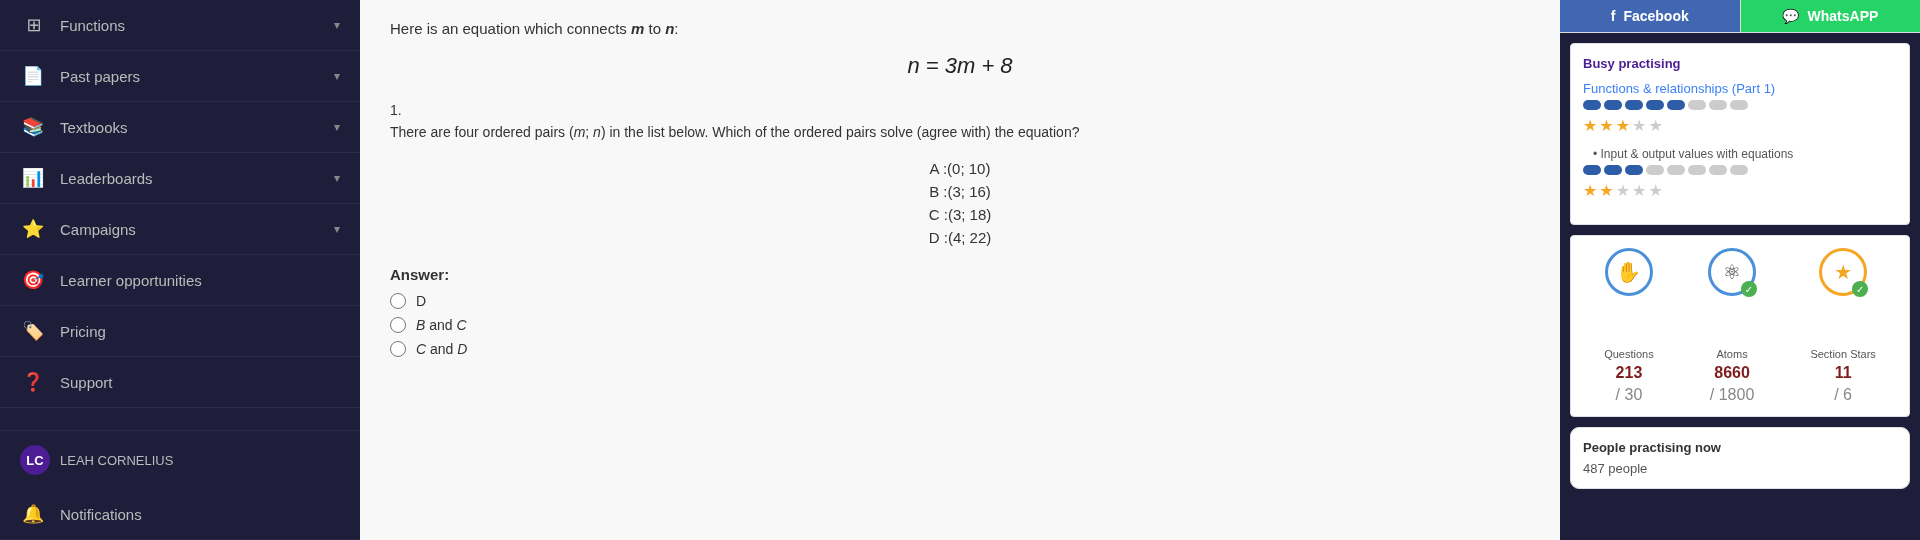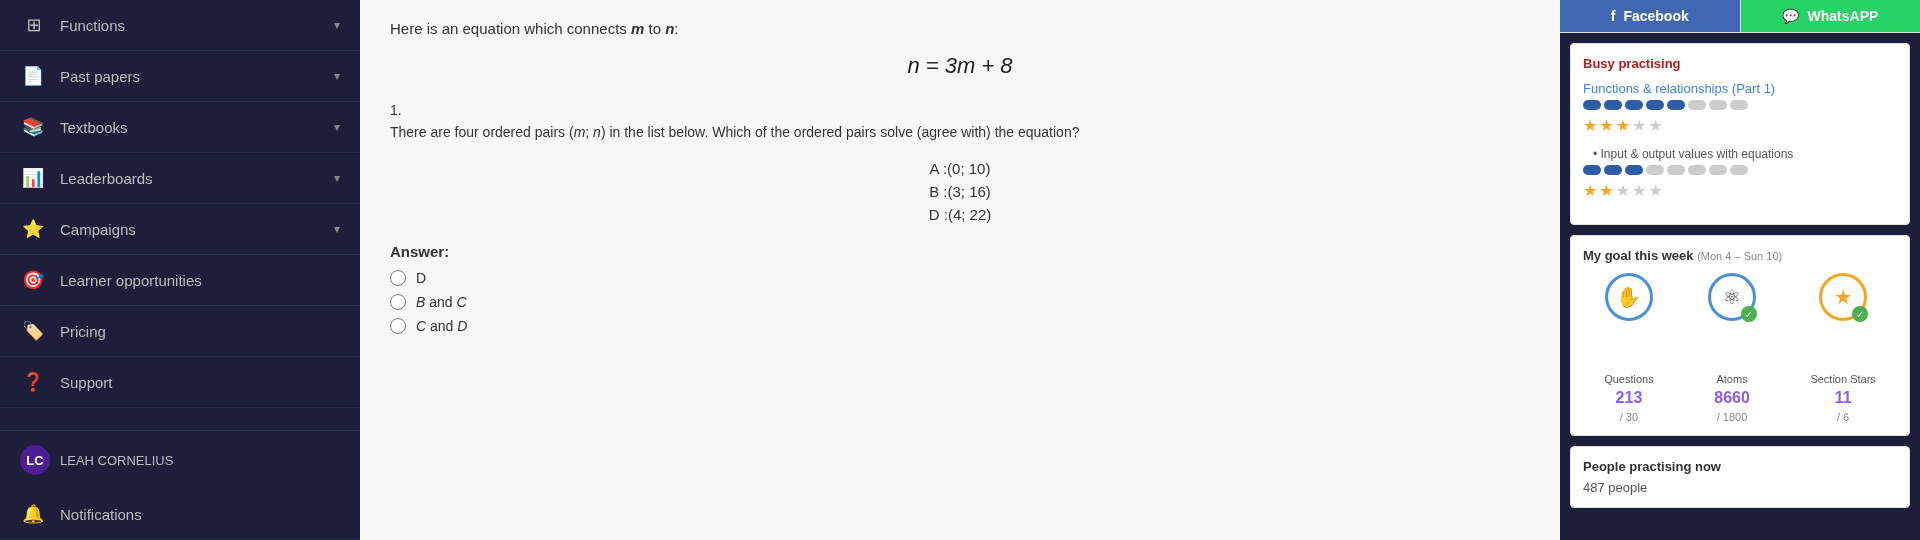--- a/index.html
+++ b/index.html
@@ -167,21 +167,21 @@
     .busy-section {
       background: #fff;
       border: 1px solid #e0e0e0;
       margin: 10px;
       border-radius: 4px;
       padding: 12px;
     }
     .busy-title {
       font-size: 13px;
       font-weight: bold;
-      color: #b91c1c;
+      color: #4c1d95;
       margin-bottom: 10px;
     }
     .busy-item {
       margin-bottom: 12px;
     }
     .busy-item-title {
       font-size: 13px;
       color: #3b82f6;
       margin-bottom: 4px;
     }
@@ -285,32 +285,32 @@
     }
     .goal-label {
       font-size: 11px;
       color: #555;
       text-align: center;
       margin-top: 48px;
     }
     .goal-count {
       font-size: 16px;
       font-weight: bold;
-      color: #8b5cf6;
+      color: #7f1d1d;
     }
     .goal-max {
-      font-size: 11px;
+      font-size: 16px;
       color: #888;
     }
 
     .people-section {
       background: #fff;
       border: 1px solid #e0e0e0;
       margin: 0 10px 28px;
-      border-radius: 4px;
+      border-radius: 9px;
       padding: 12px;
     }
     .people-title {
       font-size: 13px;
       font-weight: bold;
       color: #333;
       margin-bottom: 6px;
     }
     .people-count {
       font-size: 13px;
@@ -384,20 +384,21 @@
   <div class="equation-display">
     <em>n</em> = 3<em>m</em> + 8
   </div>
   <div class="question-text">
     <span>1.</span><br>
     There are four ordered pairs (<em>m</em>; <em>n</em>) in the list below. Which of the ordered pairs solve (agree with) the equation?
   </div>
   <div class="options-list">
     <div>A :(0; 10)</div>
     <div>B :(3; 16)</div>
+    <div>C :(3; 18)</div>
     <div>D :(4; 22)</div>
   </div>
   <div class="answer-label">Answer:</div>
   <label class="radio-option">
     <input type="radio" name="answer" style="">
     <span>D</span>
   </label>
   <label class="radio-option">
     <input type="radio" name="answer" style="">
     <em>B</em>&nbsp;and&nbsp;<em>C</em>
@@ -461,24 +462,20 @@
         <span class="star filled">★</span>
         <span class="star filled">★</span>
         <span class="star empty">★</span>
         <span class="star empty">★</span>
         <span class="star empty">★</span>
       </div>
     </div>
   </div>
 
   <div class="goal-section">
-    <div class="goal-title">
-      <span>My goal this week</span>
-      <span class="goal-range">(Mon 4 – Sun 10)</span>
-    </div>
     <div class="goal-items">
 
       <div class="goal-item">
         <div class="goal-icon" style="border-color:#4a90d9;">✋</div>
         <div class="goal-label">Questions</div>
         <div class="goal-count">213</div>
         <div class="goal-max">/ 30</div>
       </div>
 
       <div class="goal-item">

